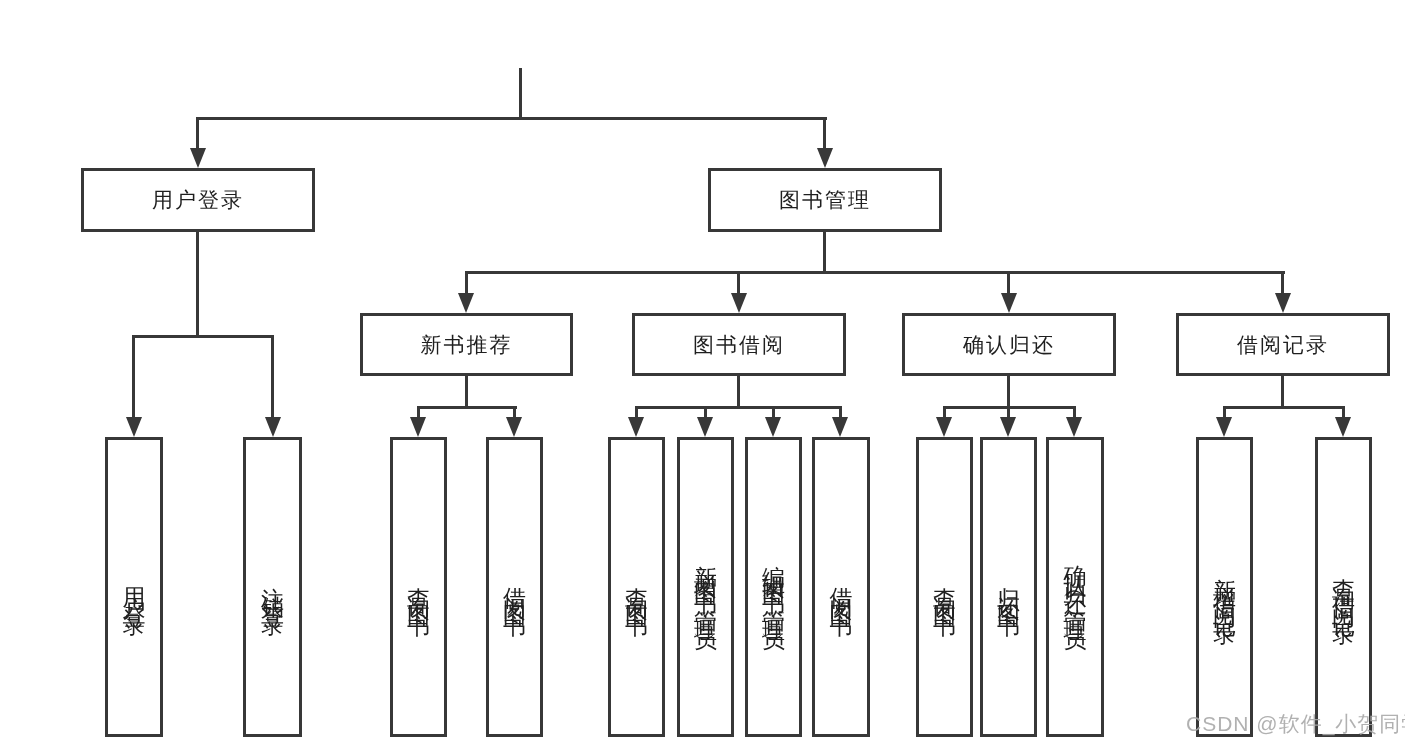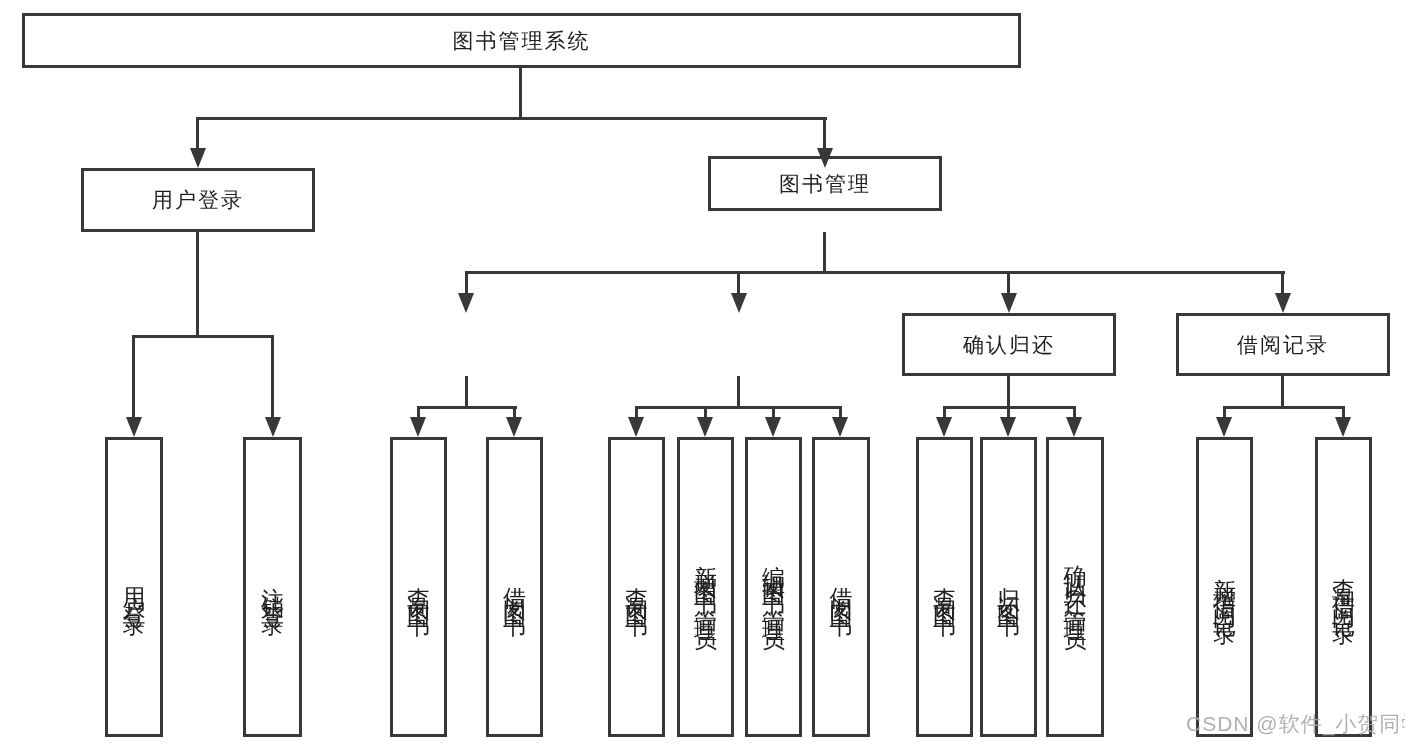--- a/index.html
+++ b/index.html
@@ -37,33 +37,36 @@
     position:absolute;left:1186px;top:710px;
     font-size:21px;color:var(--wm);opacity:.9;white-space:nowrap;
     letter-spacing:1px;
   }
 </style>
 </head>
 <body>
 
 <div id="canvas">
 
-  <div class="box" style="left:22px;top:13px;width:999px;height:55px;">
-    <span>图书管理系统</span>
-  </div>
 
   <div class="box" style="left:81px;top:168px;width:234px;height:64px;">
     <span>用户登录</span>
   </div>
 
-  <div class="box" style="left:708px;top:156px;width:234px;height:55px;">
+  <div class="box" style="left:708px;top:168px;width:234px;height:64px;">
     <span>图书管理</span>
   </div>
 
+  <div class="box" style="left:360px;top:313px;width:213px;height:63px;">
+    <span>新书推荐</span>
+  </div>
 
+  <div class="box" style="left:632px;top:313px;width:214px;height:63px;">
+    <span>图书借阅</span>
+  </div>
 
   <div class="box" style="left:902px;top:313px;width:214px;height:63px;">
     <span>确认归还</span>
   </div>
 
   <div class="box" style="left:1176px;top:313px;width:214px;height:63px;">
     <span>借阅记录</span>
   </div>
 
   <div class="vbox" style="left:105px;top:437px;width:58px;height:300px;">

